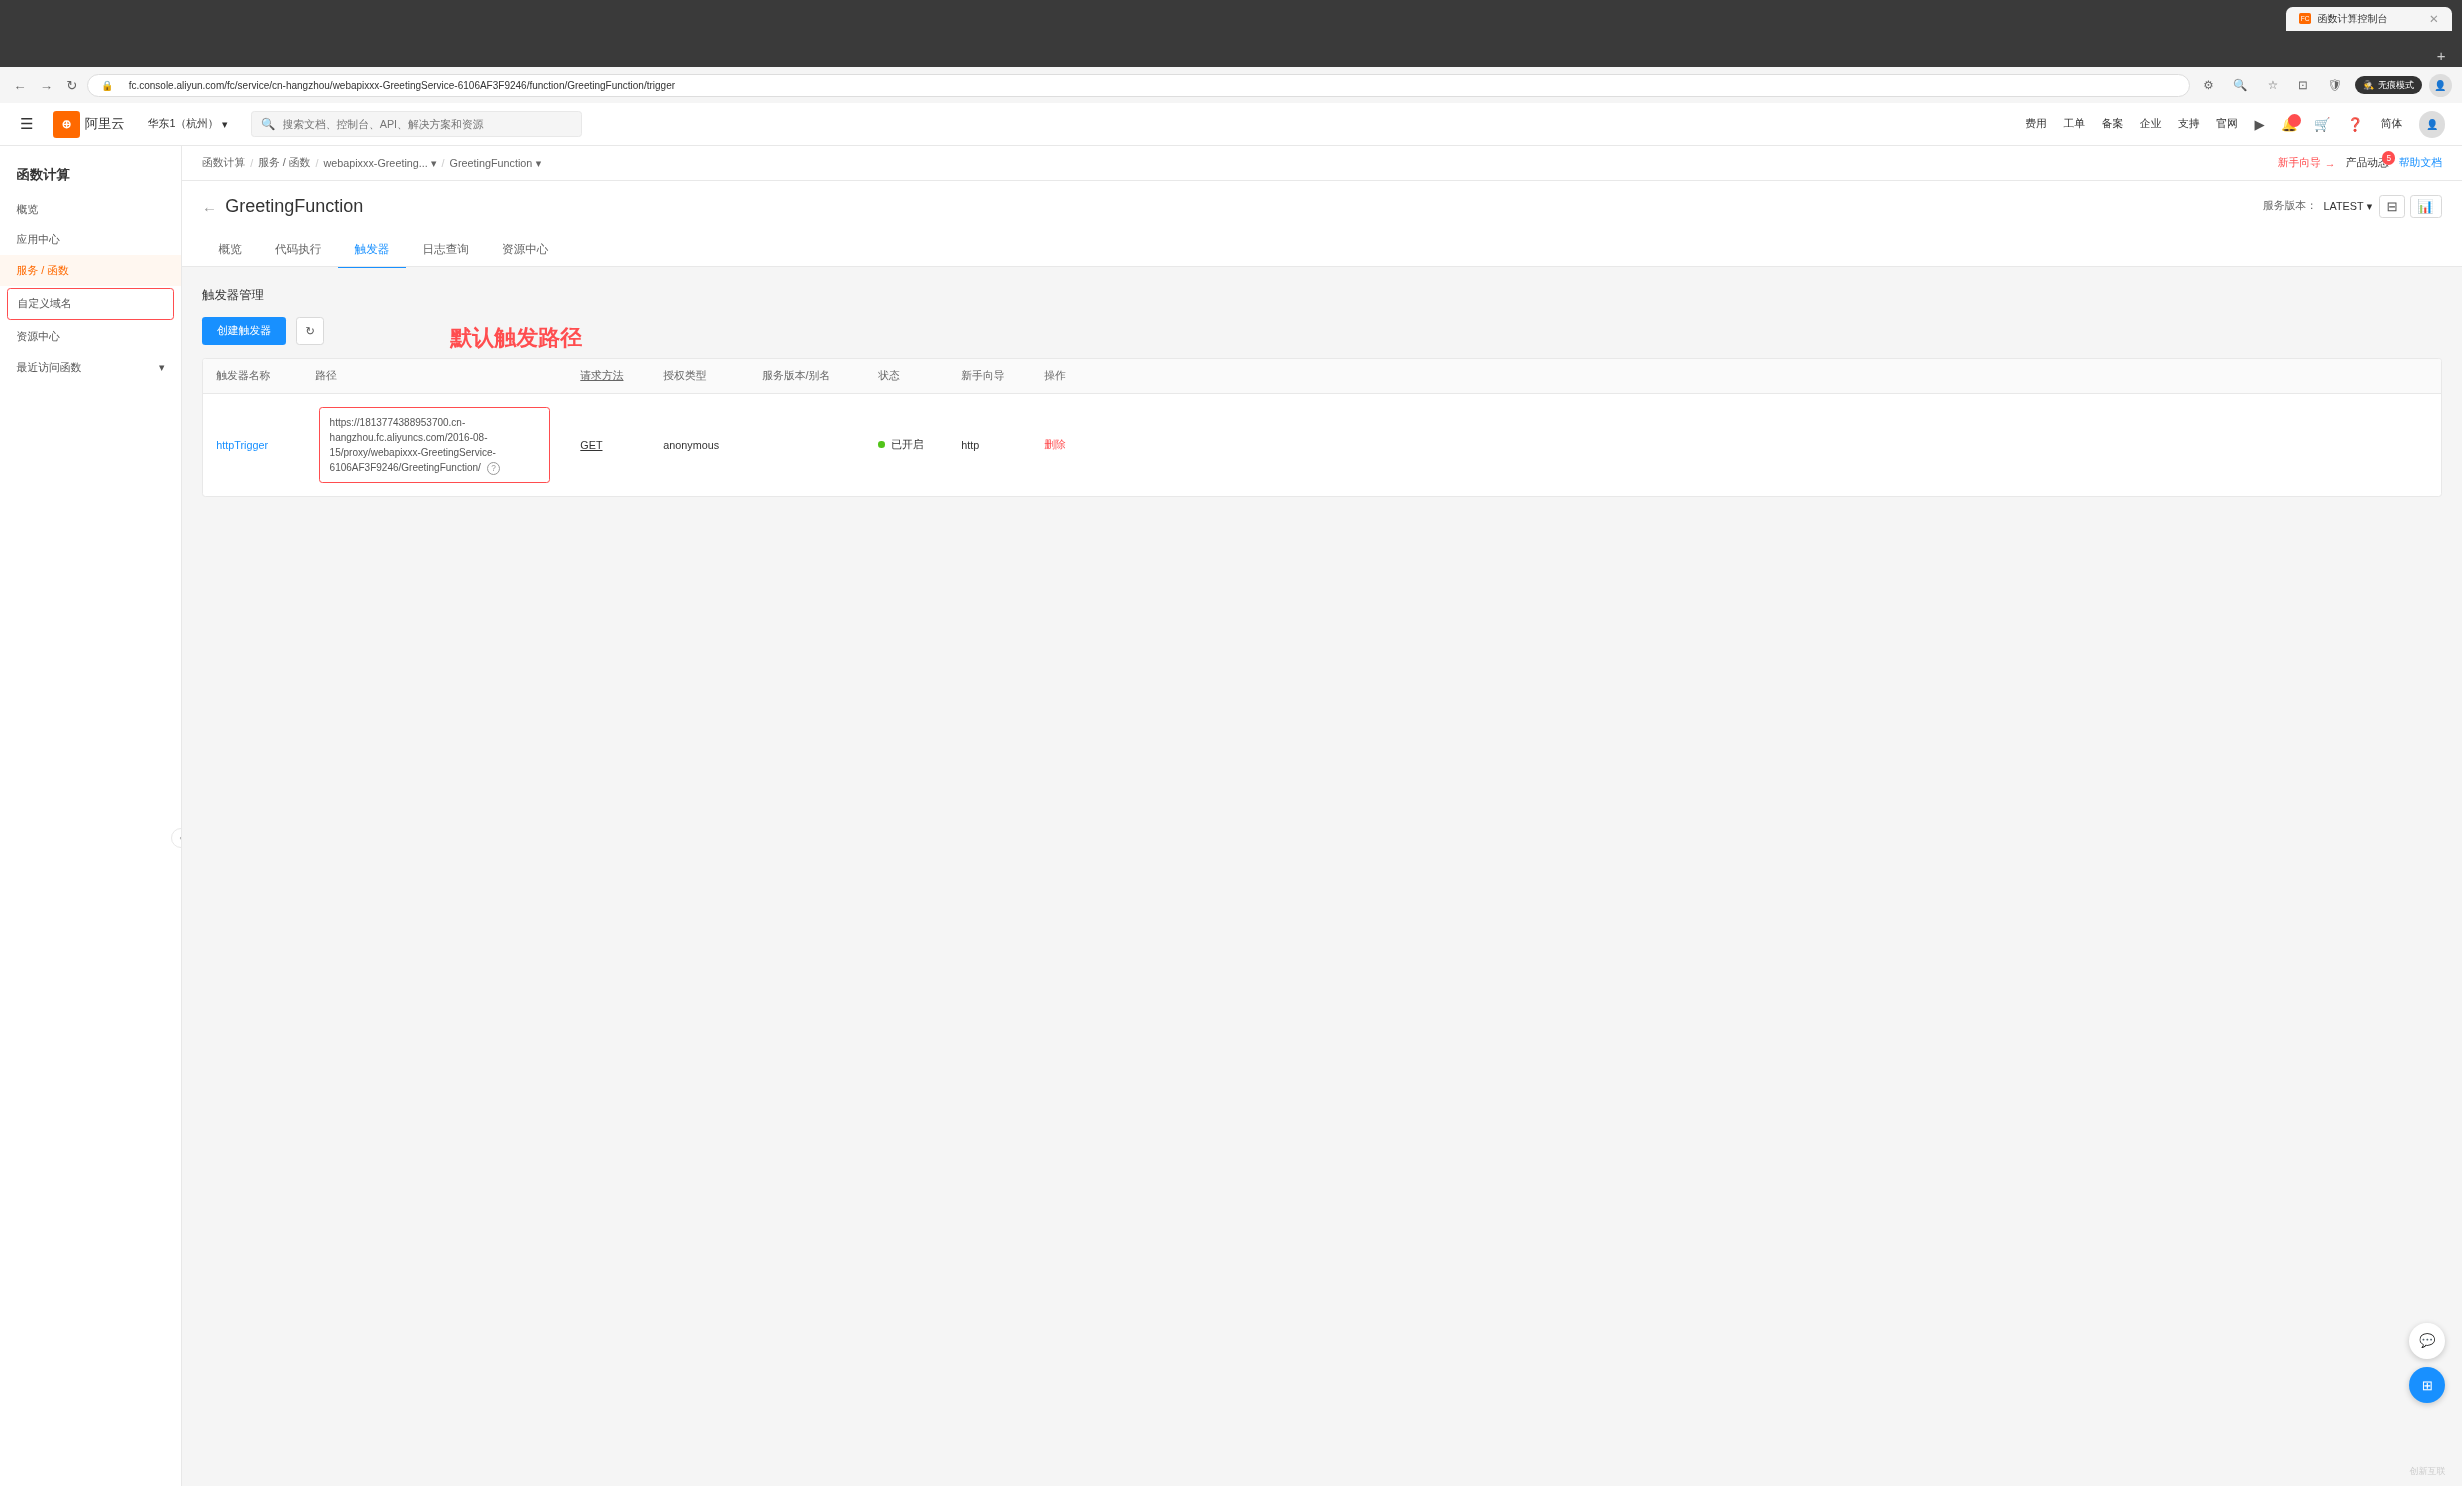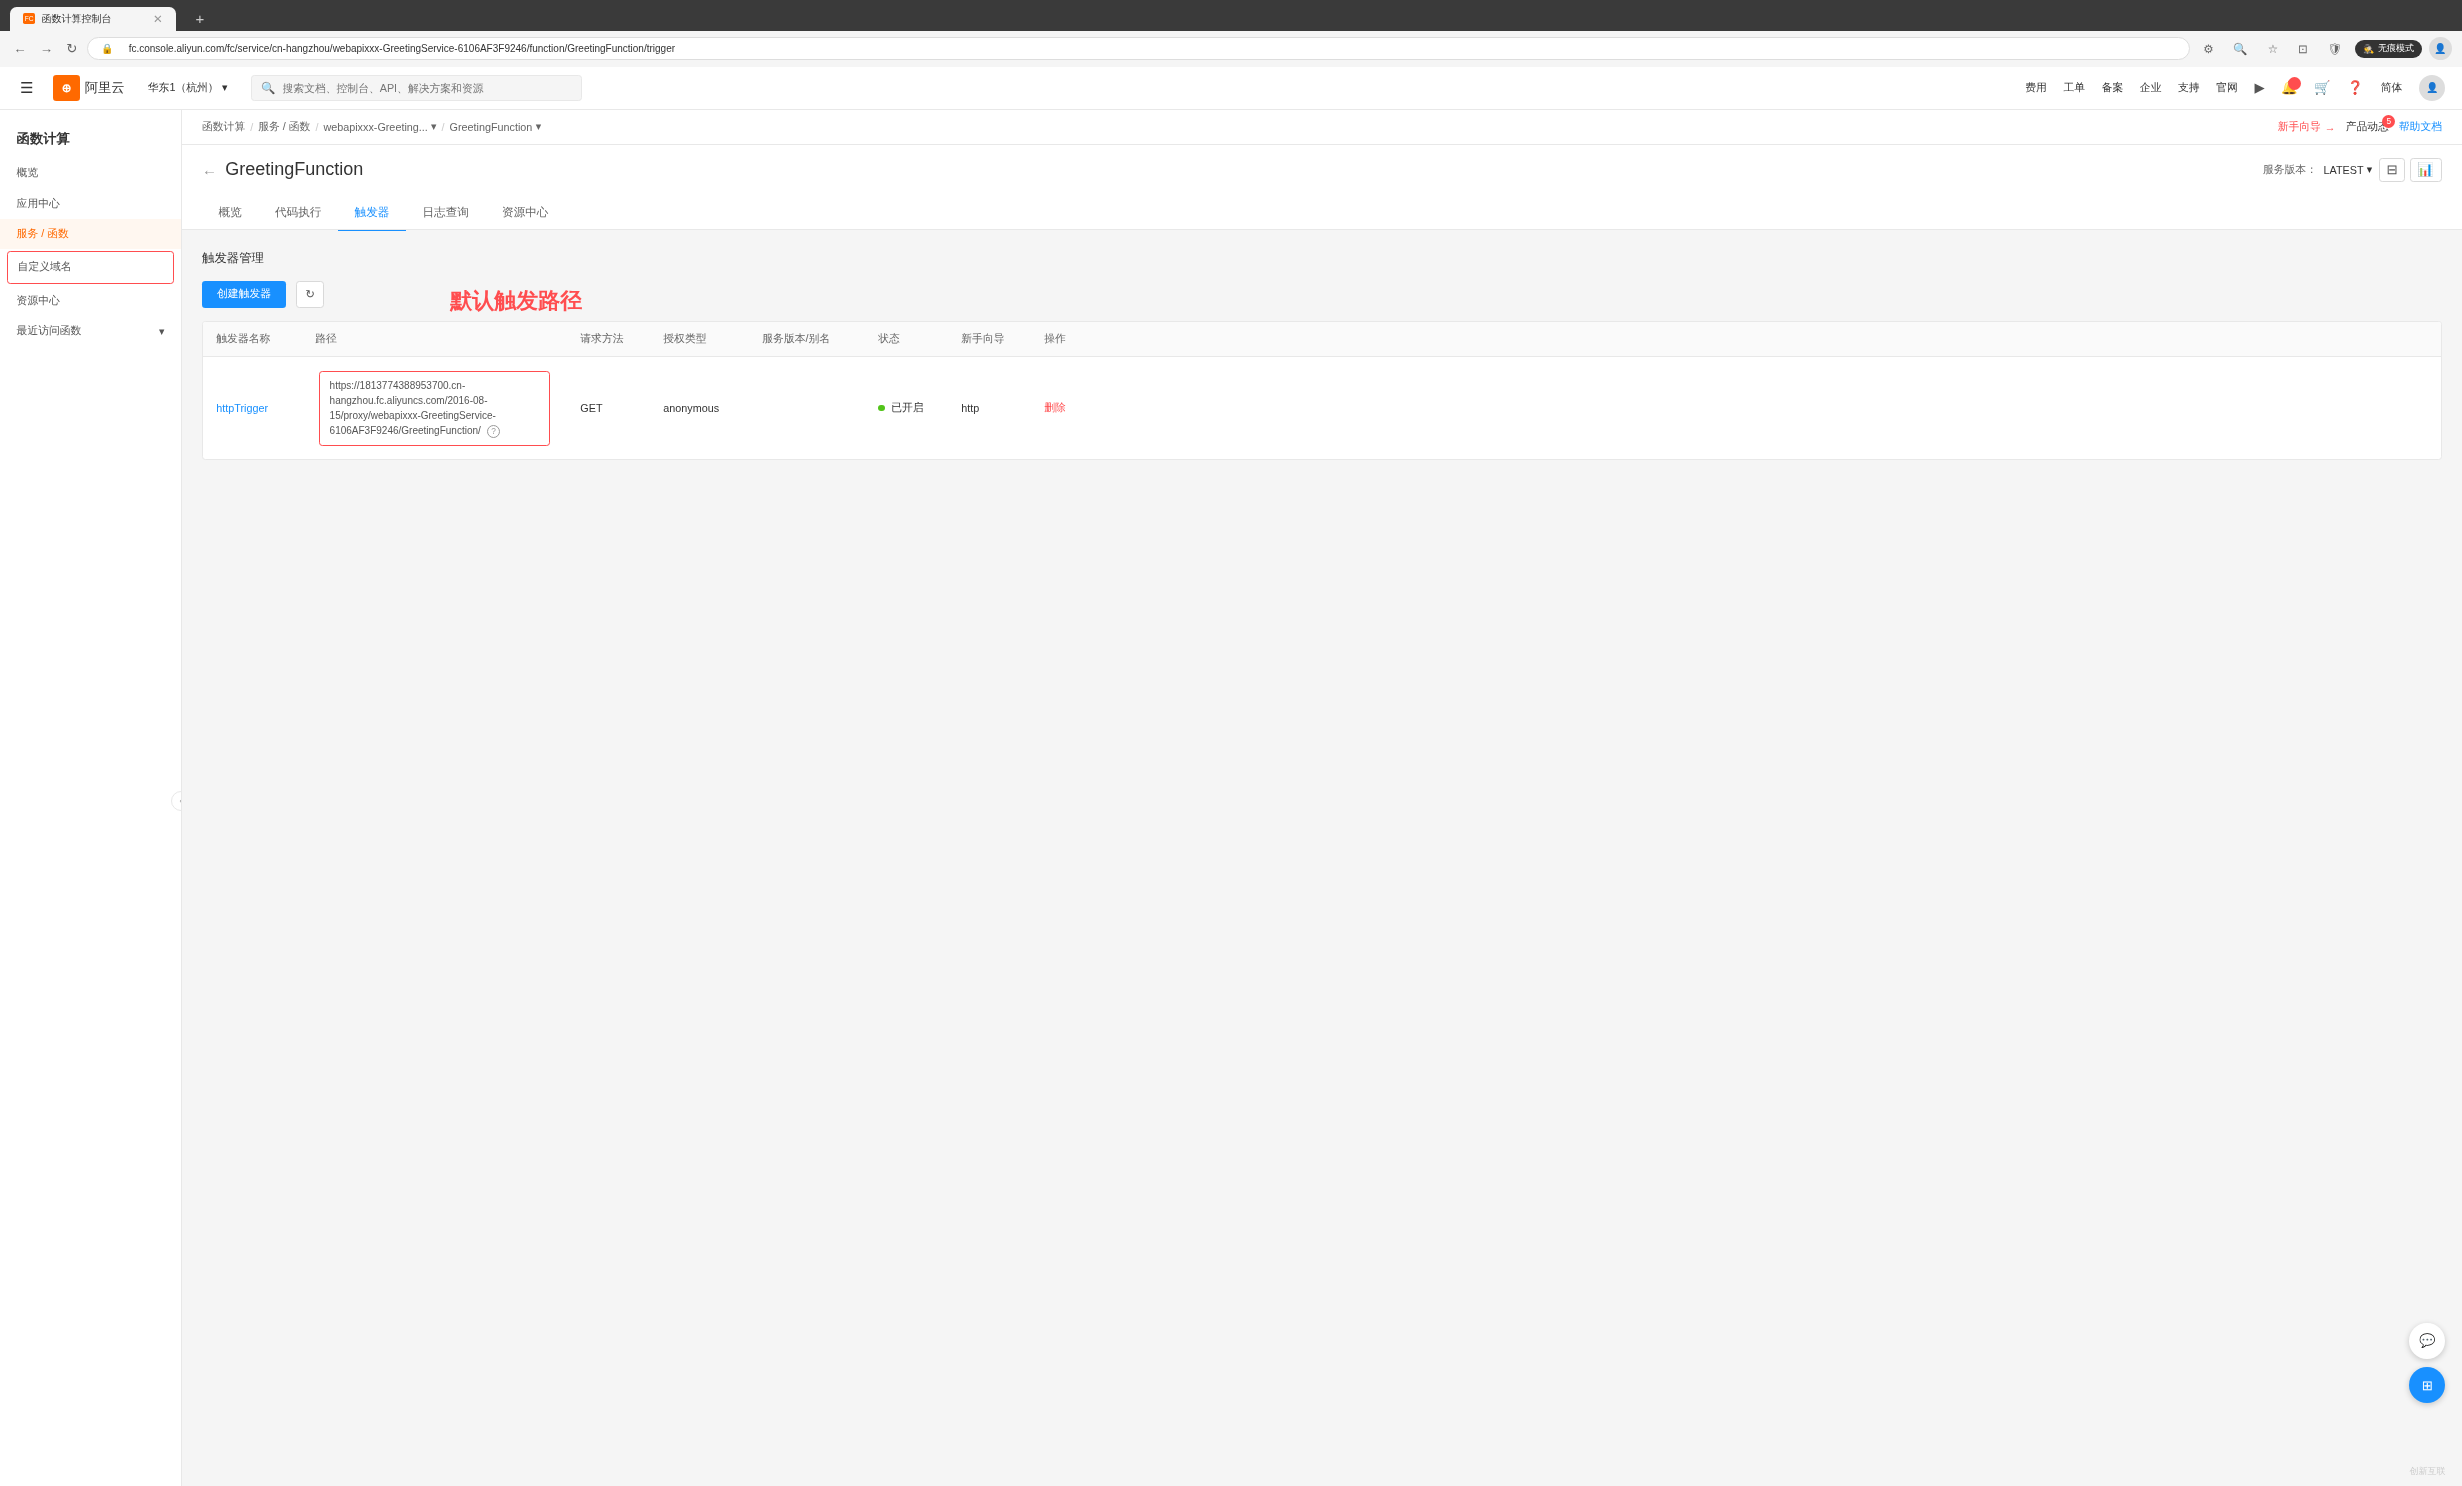--- a/index.html
+++ b/index.html
@@ -1,20 +1,20 @@
 <!DOCTYPE html>
 <html style="font-size:13.3px"><head>
   <meta charset="utf-8">
   <style>
     * { box-sizing: border-box; margin: 0; padding: 0; }
     body { font-family: -apple-system, BlinkMacSystemFont, "PingFang SC", "Microsoft YaHei", sans-serif; font-size: 11.6px; background: #f5f5f5; }
 
     
     .browser-chrome { background: #3a3a3a; padding: 6.6px 10px 0; }
-    .browser-tabs { display: flex; align-items: flex-end; gap: 13px; margin-bottom: 0; }
+    .browser-tabs { display: flex; align-items: flex-end; gap: 13px; margin-bottom: 0; flex-direction: column; }
     .browser-tab { background: #f5f5f5; border-radius: 6.6px 6.6px 0 0; padding: 5px 13.3px; font-size: 10px; color: #333; display: flex; align-items: center; gap: 6.6px; min-width: 166px; }
     .browser-tab .tab-favicon { width: 11.6px; height: 11.6px; background: #ff6900; border-radius: 1.7px; display: inline-flex; align-items: center; justify-content: center; color: white; font-size: 6.6px; }
     .browser-tab .tab-close { margin-left: auto; color: #999; cursor: pointer; font-size: 11.6px; }
     .browser-tab-new { background: none; border: none; color: #ccc; font-size: 15px; padding: 3.3px 6.6px; cursor: pointer; }
 
     
     .browser-addressbar { background: #f5f5f5; padding: 6.6px 10px; display: flex; align-items: center; gap: 6.6px; }
     .nav-btn { background: none; border: none; color: #666; font-size: 13.3px; cursor: pointer; padding: 3.3px; border-radius: 3.3px; }
     .address-input { flex: 1; background: white; border: 0.8px solid #ddd; border-radius: 16.6px; padding: 5px 13.3px; font-size: 10px; color: #333; display: flex; align-items: center; gap: 6.6px; }
     .address-lock { color: #4caf50; font-size: 10px; }
@@ -96,21 +96,21 @@
     .refresh-btn { background: white; border: 0.8px solid #d9d9d9; padding: 5.8px 8.3px; border-radius: 3.3px; cursor: pointer; color: #555; font-size: 11.6px; }
 
     
     .trigger-table { background: white; border-radius: 3.3px; overflow: hidden; border: 0.8px solid #e8e8e8; position: relative; }
     .table-header { display: flex; background: #fafafa; border-bottom: 0.8px solid #e8e8e8; }
     .table-body { }
     .table-row { display: flex; border-bottom: 0.8px solid #f0f0f0; align-items: center; }
     .table-row:last-child { border-bottom: none; }
     .col-name { width: 99px; flex-shrink: 0; padding: 10px 13.3px; font-size: 10.8px; }
     .col-path { width: 265px; flex-shrink: 0; padding: 10px 13.3px; font-size: 10.8px; }
-    .col-method { width: 83px; flex-shrink: 0; padding: 10px 13.3px; font-size: 10.8px; }
+    .col-method { width: 83px; flex-shrink: 0; padding: 10px 13.3px; font-size: 10.8px; text-decoration: underline; }
     .col-auth { width: 99px; flex-shrink: 0; padding: 10px 13.3px; font-size: 10.8px; }
     .col-version { width: 116px; flex-shrink: 0; padding: 10px 13.3px; font-size: 10.8px; }
     .col-status { width: 83px; flex-shrink: 0; padding: 10px 13.3px; font-size: 10.8px; }
     .col-event { width: 83px; flex-shrink: 0; padding: 10px 13.3px; font-size: 10.8px; }
     .col-action { flex: 1; padding: 10px 13.3px; font-size: 10.8px; }
     .th { color: #666; font-weight: 500; font-size: 10.8px; }
     .td { color: #333; font-size: 10.8px; }
     .trigger-link { color: #1890ff; cursor: pointer; text-decoration: none; }
     .status-dot { display: inline-block; width: 6.6px; height: 6.6px; border-radius: 50%; background: #52c41a; margin-right: 3.3px; }
     .action-link { color: #ff4d4f; cursor: pointer; }

